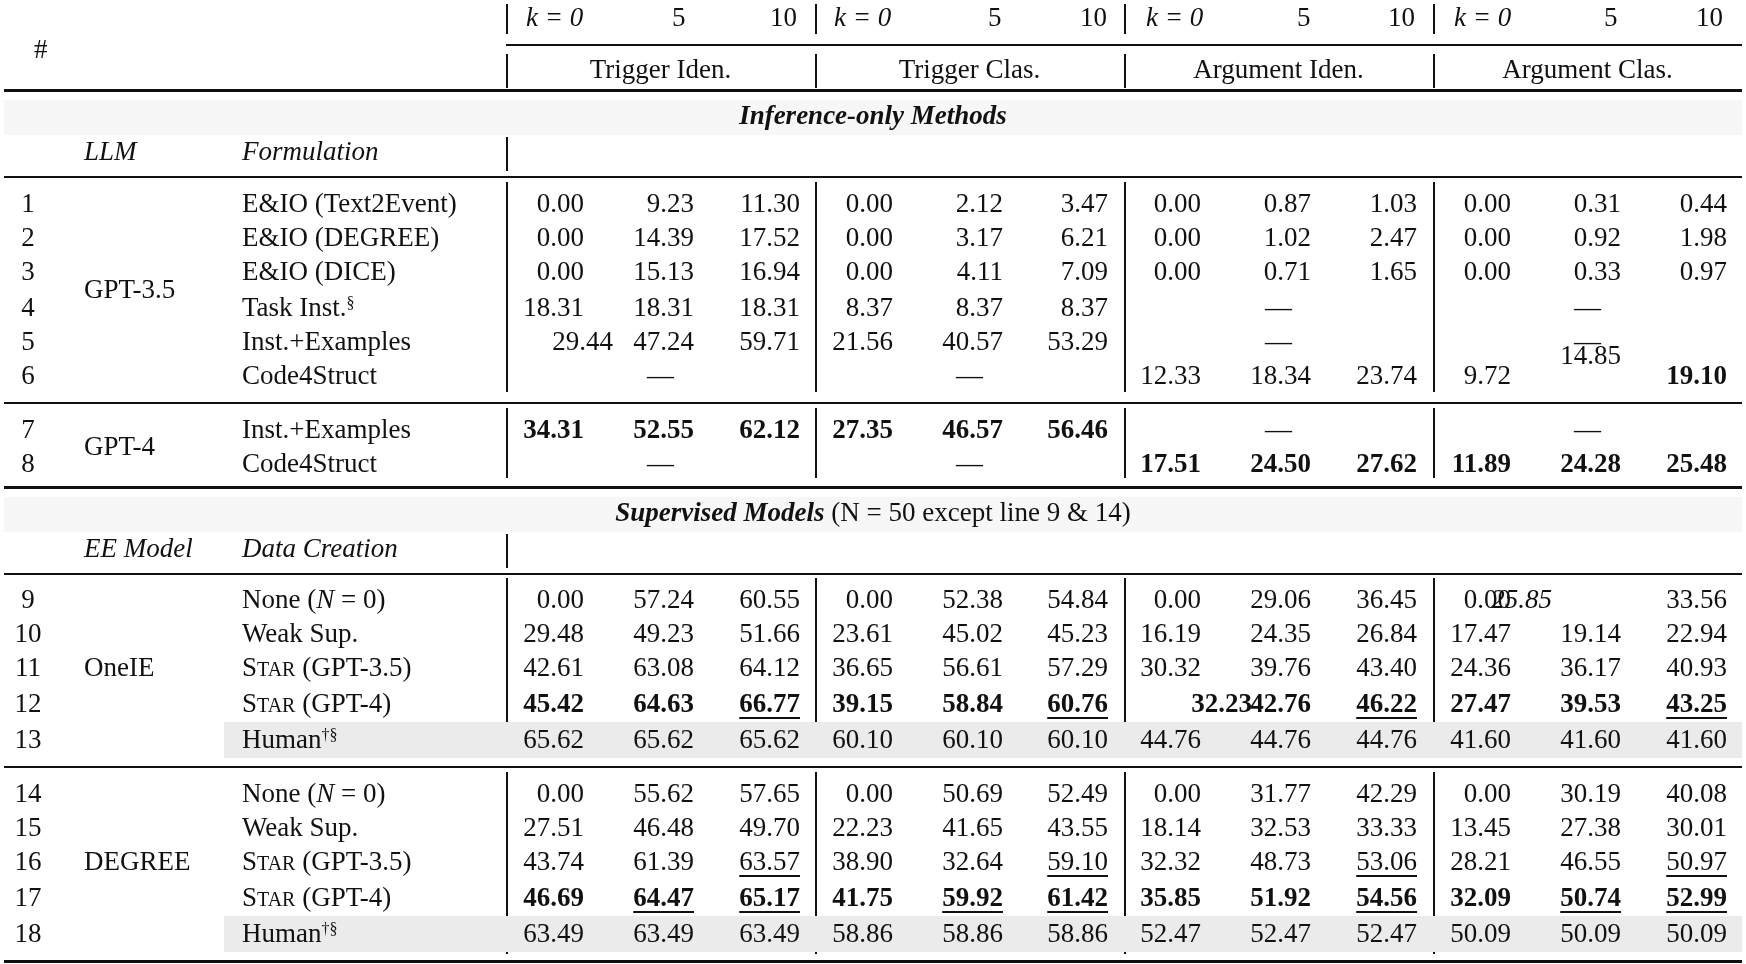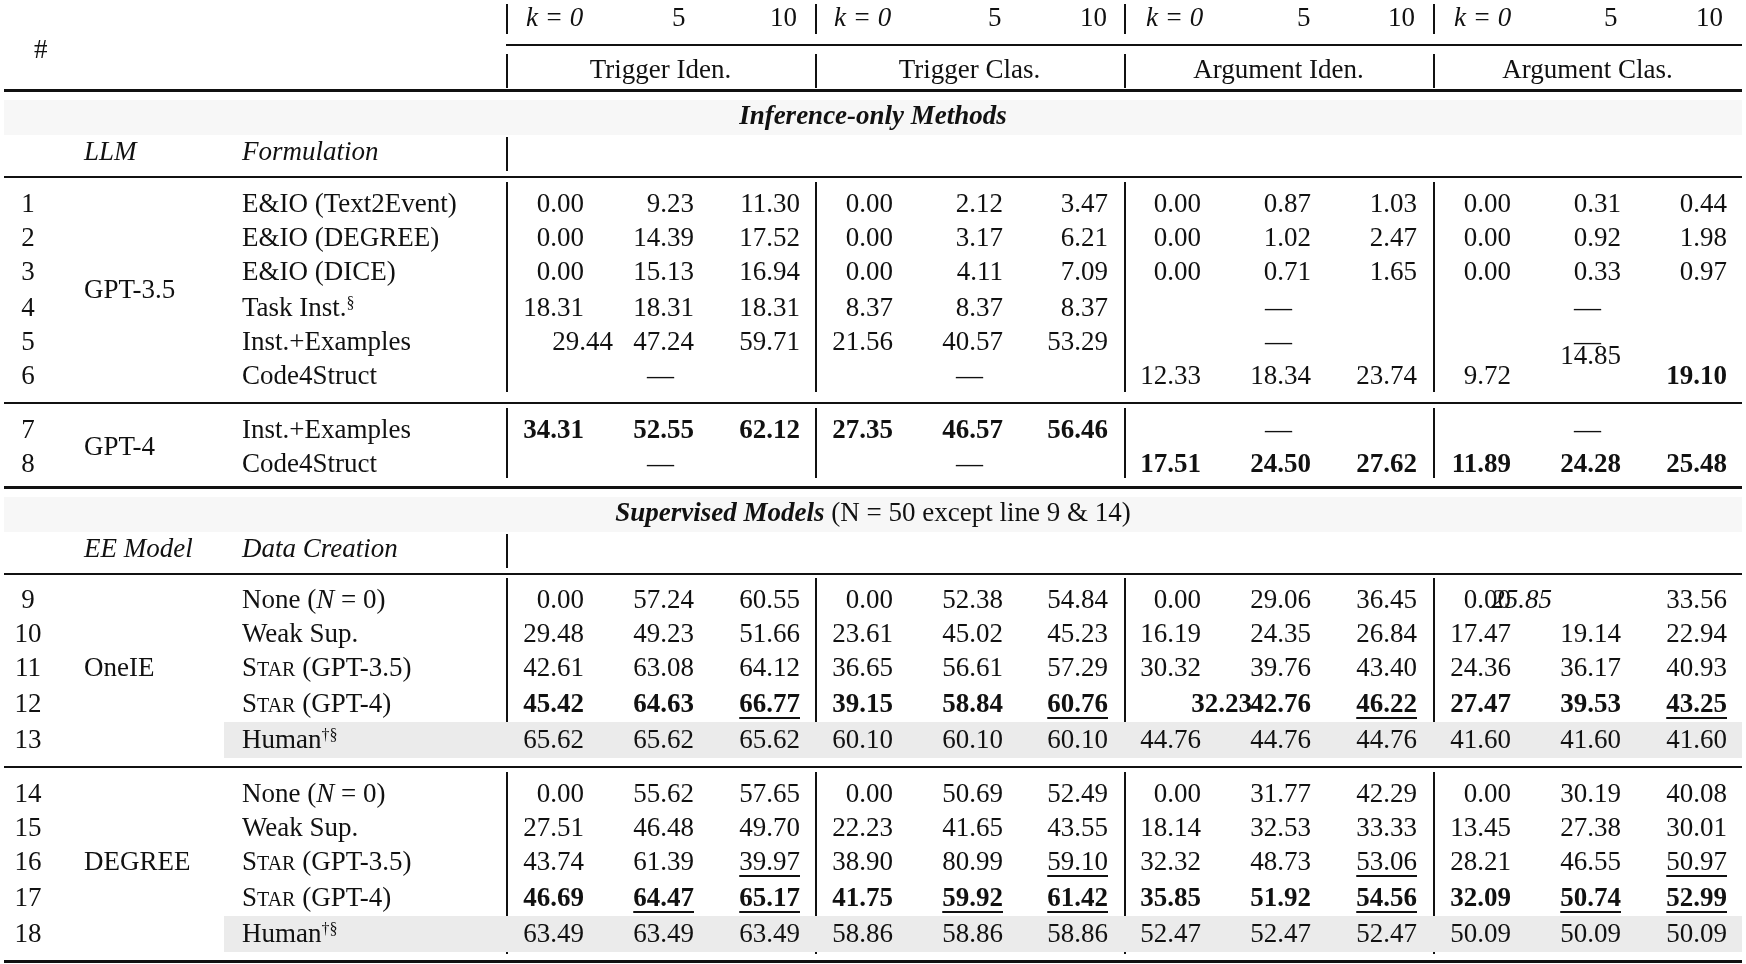--- a/index.html
+++ b/index.html
@@ -320,23 +320,23 @@
     <div class="num" style="left: 1317px; width: 100px; top: 812px;"><span>33.33</span></div>
     <div class="num" style="left: 1411px; width: 100px; top: 812px;"><span>13.45</span></div>
     <div class="num" style="left: 1521px; width: 100px; top: 812px;"><span>27.38</span></div>
     <div class="num" style="left: 1627px; width: 100px; top: 812px;"><span>30.01</span></div>
   </div>
 <div>
     <div class="abs t" style="left: 4px; width: 48px; text-align: center; top: 846px;">16</div>
     <div class="abs t" style="left: 242px; top: 846px;"><span class="sc-big">S</span><span class="sc-small">TAR</span><span> (GPT-3.5)</span></div>
     <div class="num" style="left: 484px; width: 100px; top: 846px;"><span>43.74</span></div>
     <div class="num" style="left: 594px; width: 100px; top: 846px;"><span>61.39</span></div>
-    <div class="num" style="left: 700px; width: 100px; top: 846px;"><span class="u">39.97</span></div>
+    <div class="num" style="left: 700px; width: 100px; top: 846px;"><span class="u">63.57</span></div>
     <div class="num" style="left: 793px; width: 100px; top: 846px;"><span>38.90</span></div>
-    <div class="num" style="left: 903px; width: 100px; top: 846px;"><span>80.99</span></div>
+    <div class="num" style="left: 903px; width: 100px; top: 846px;"><span>32.64</span></div>
     <div class="num" style="left: 1008px; width: 100px; top: 846px;"><span class="u">59.10</span></div>
     <div class="num" style="left: 1101px; width: 100px; top: 846px;"><span>32.32</span></div>
     <div class="num" style="left: 1211px; width: 100px; top: 846px;"><span>48.73</span></div>
     <div class="num" style="left: 1317px; width: 100px; top: 846px;"><span class="u">53.06</span></div>
     <div class="num" style="left: 1411px; width: 100px; top: 846px;"><span>28.21</span></div>
     <div class="num" style="left: 1521px; width: 100px; top: 846px;"><span>46.55</span></div>
     <div class="num" style="left: 1627px; width: 100px; top: 846px;"><span class="u">50.97</span></div>
   </div>
 <div>
     <div class="abs t" style="left: 4px; width: 48px; text-align: center; top: 882px;">17</div>

